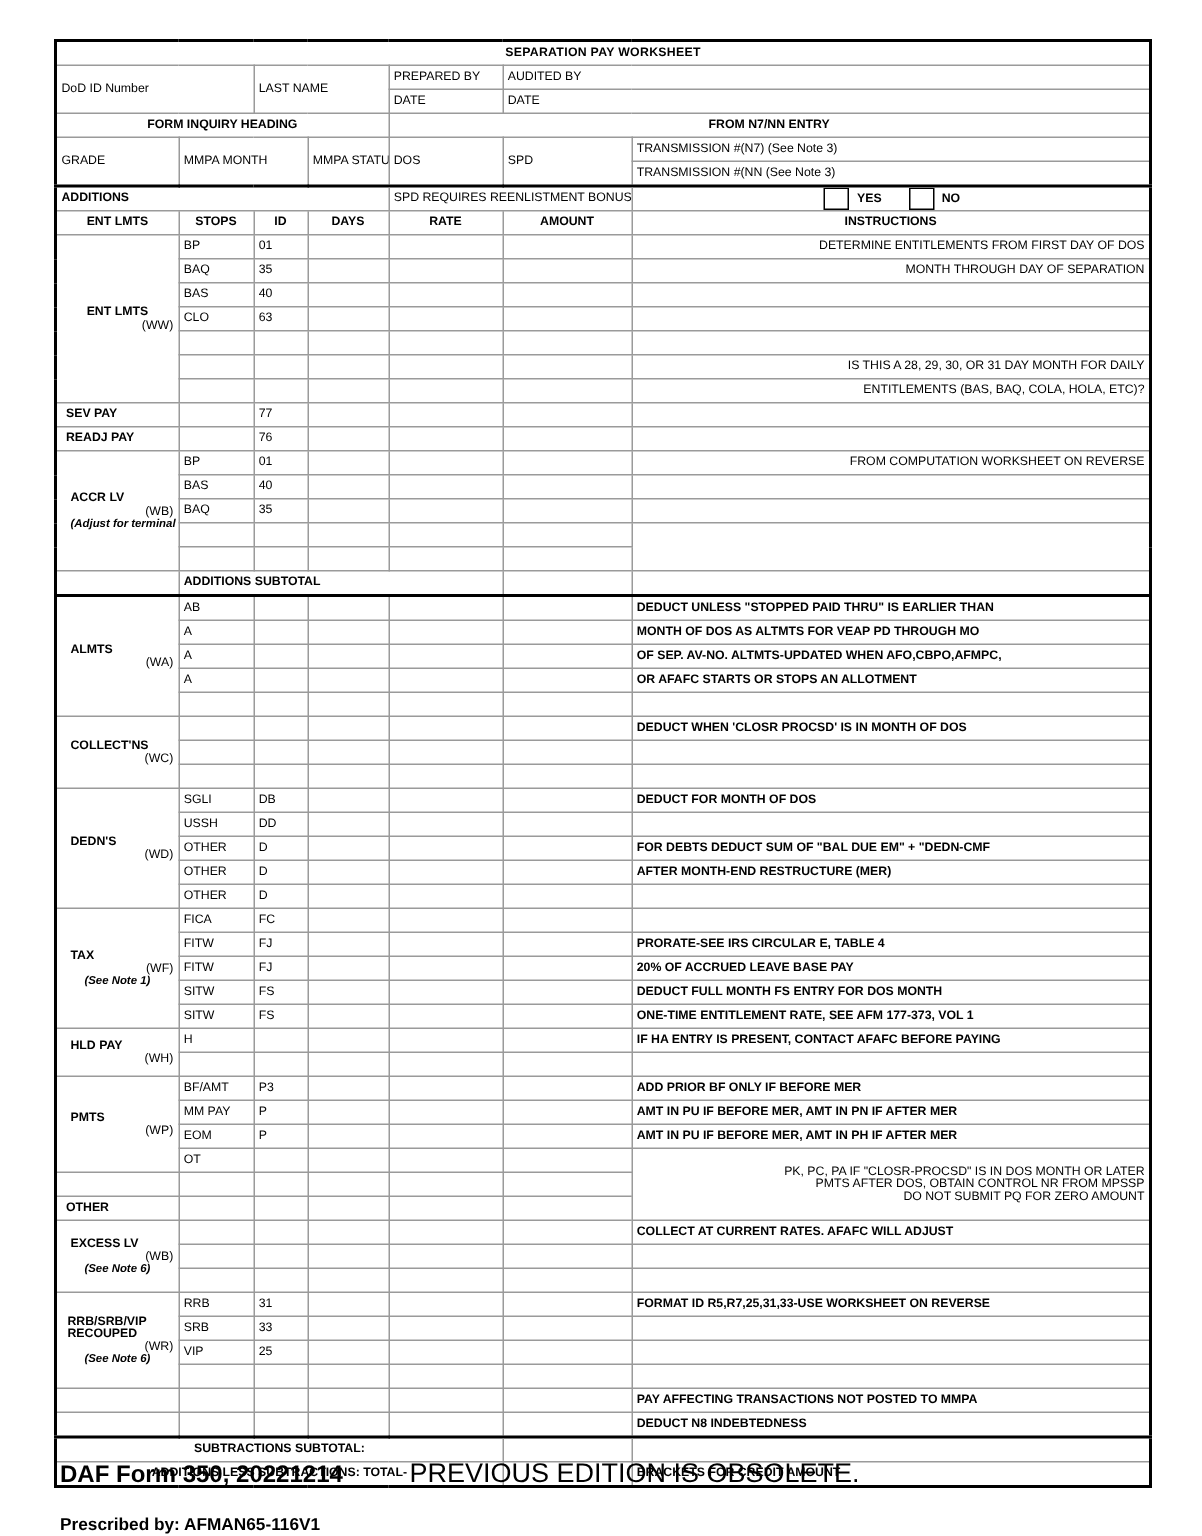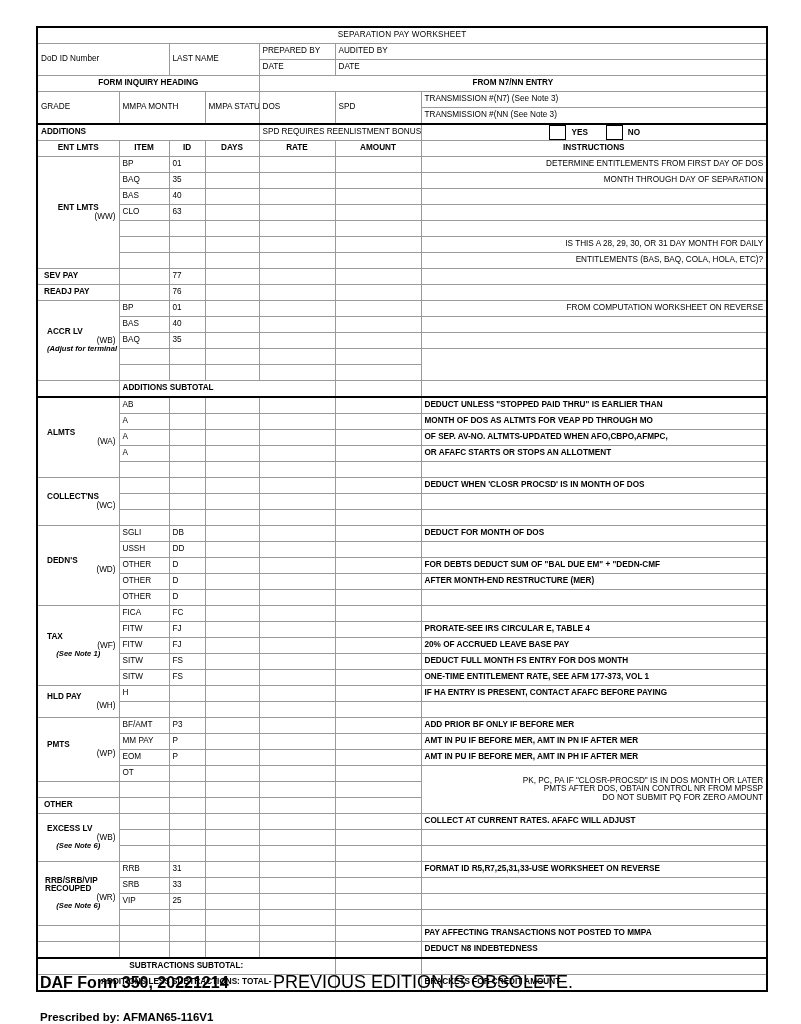--- a/index.html
+++ b/index.html
@@ -29,21 +29,21 @@
     overflow:hidden;
     white-space:nowrap;
   }
   
   table.form{border:2px solid #000;}
 
   .tall{height:19px;}
   .tt{text-align:center;}
   .tl{text-align:left;}
   .title{
-    font-size:11.5px;font-weight:normal;text-align:center;letter-spacing:.2px;height:17px;
+    font-size:11.5px;font-weight:bold;text-align:center;letter-spacing:.2px;height:17px;
   }
   .sechead{font-weight:bold;font-size:9.6px;margin-top:10px;}
   .rowlabel{font-weight:bold;font-size:9.6px;vertical-align:top;padding-top:2px;}
   .sublabel{font-size:8.2px;font-weight:normal;text-align:right;display:block;}
   .italic{font-style:italic;font-size:7.6px;display:block;text-align:left;padding-left:6px;}
   .instr{font-size:8.2px;font-weight:bold;text-align:left;}
   .instr-n{font-size:8.4px;font-weight:normal;text-align:right;}
   .colhead{font-weight:bold;font-size:8.6px;text-align:center;}
   .fieldlbl{font-size:8.4px;font-weight:normal;text-align:left;}
   .lbl-vtop{vertical-align:top;padding-top:1px;}
@@ -118,21 +118,21 @@
       <tr>
         <td class="sechead thicktop tall" colspan="4">ADDITIONS</td>
         <td class="fieldlbl thicktop tall" colspan="2">SPD REQUIRES REENLISTMENT BONUS / VIP RECOUPMENT</td>
         <td class="yesno thicktop tall">
           <span class="cb"></span><span>YES</span><span class="cb" style="margin-left:18px"></span><span>NO</span>
         </td>
       </tr>
 
       <tr>
         <td class="colhead tall">ENT LMTS</td>
-        <td class="colhead tall">ITEM</td>
+        <td class="colhead tall">STOPS</td>
         <td class="colhead tall">ID</td>
         <td class="colhead tall">DAYS</td>
         <td class="colhead tall">RATE</td>
         <td class="colhead tall">AMOUNT</td>
         <td class="colhead tall">INSTRUCTIONS</td>
       </tr>
 
       <tr>
         <td class="rowlabel tt" rowspan="7">
           <span>ENT LMTS</span>

